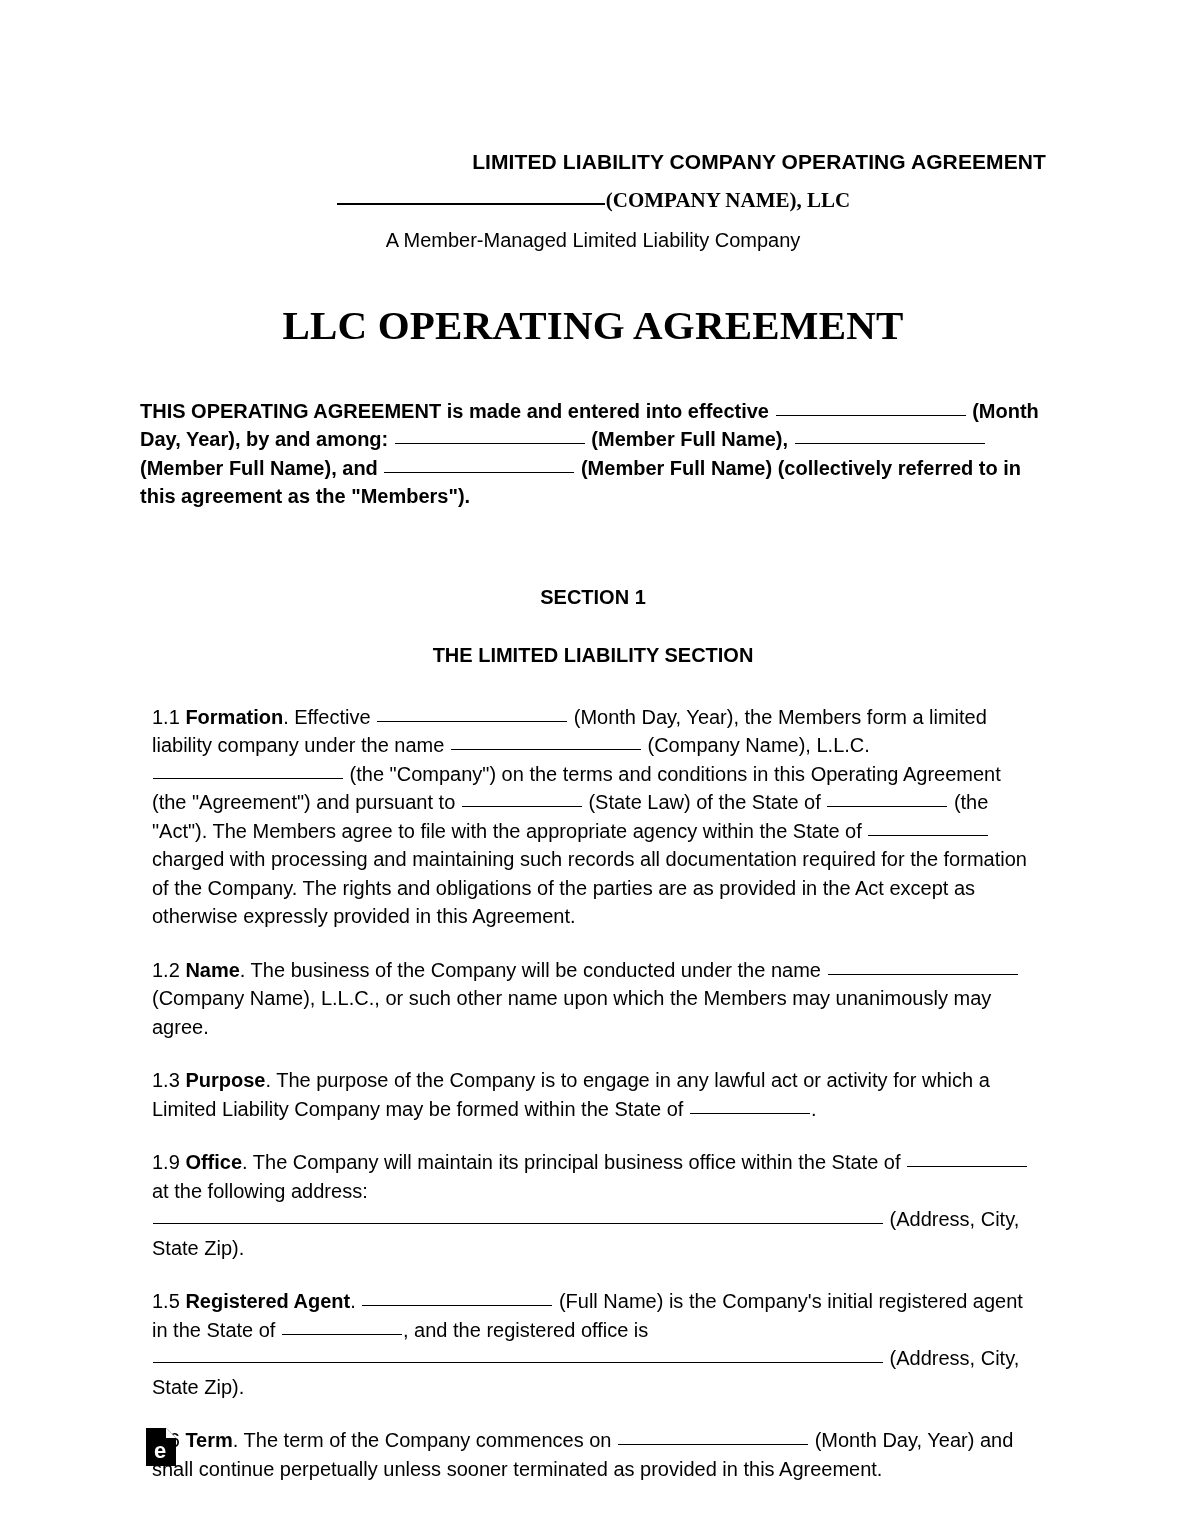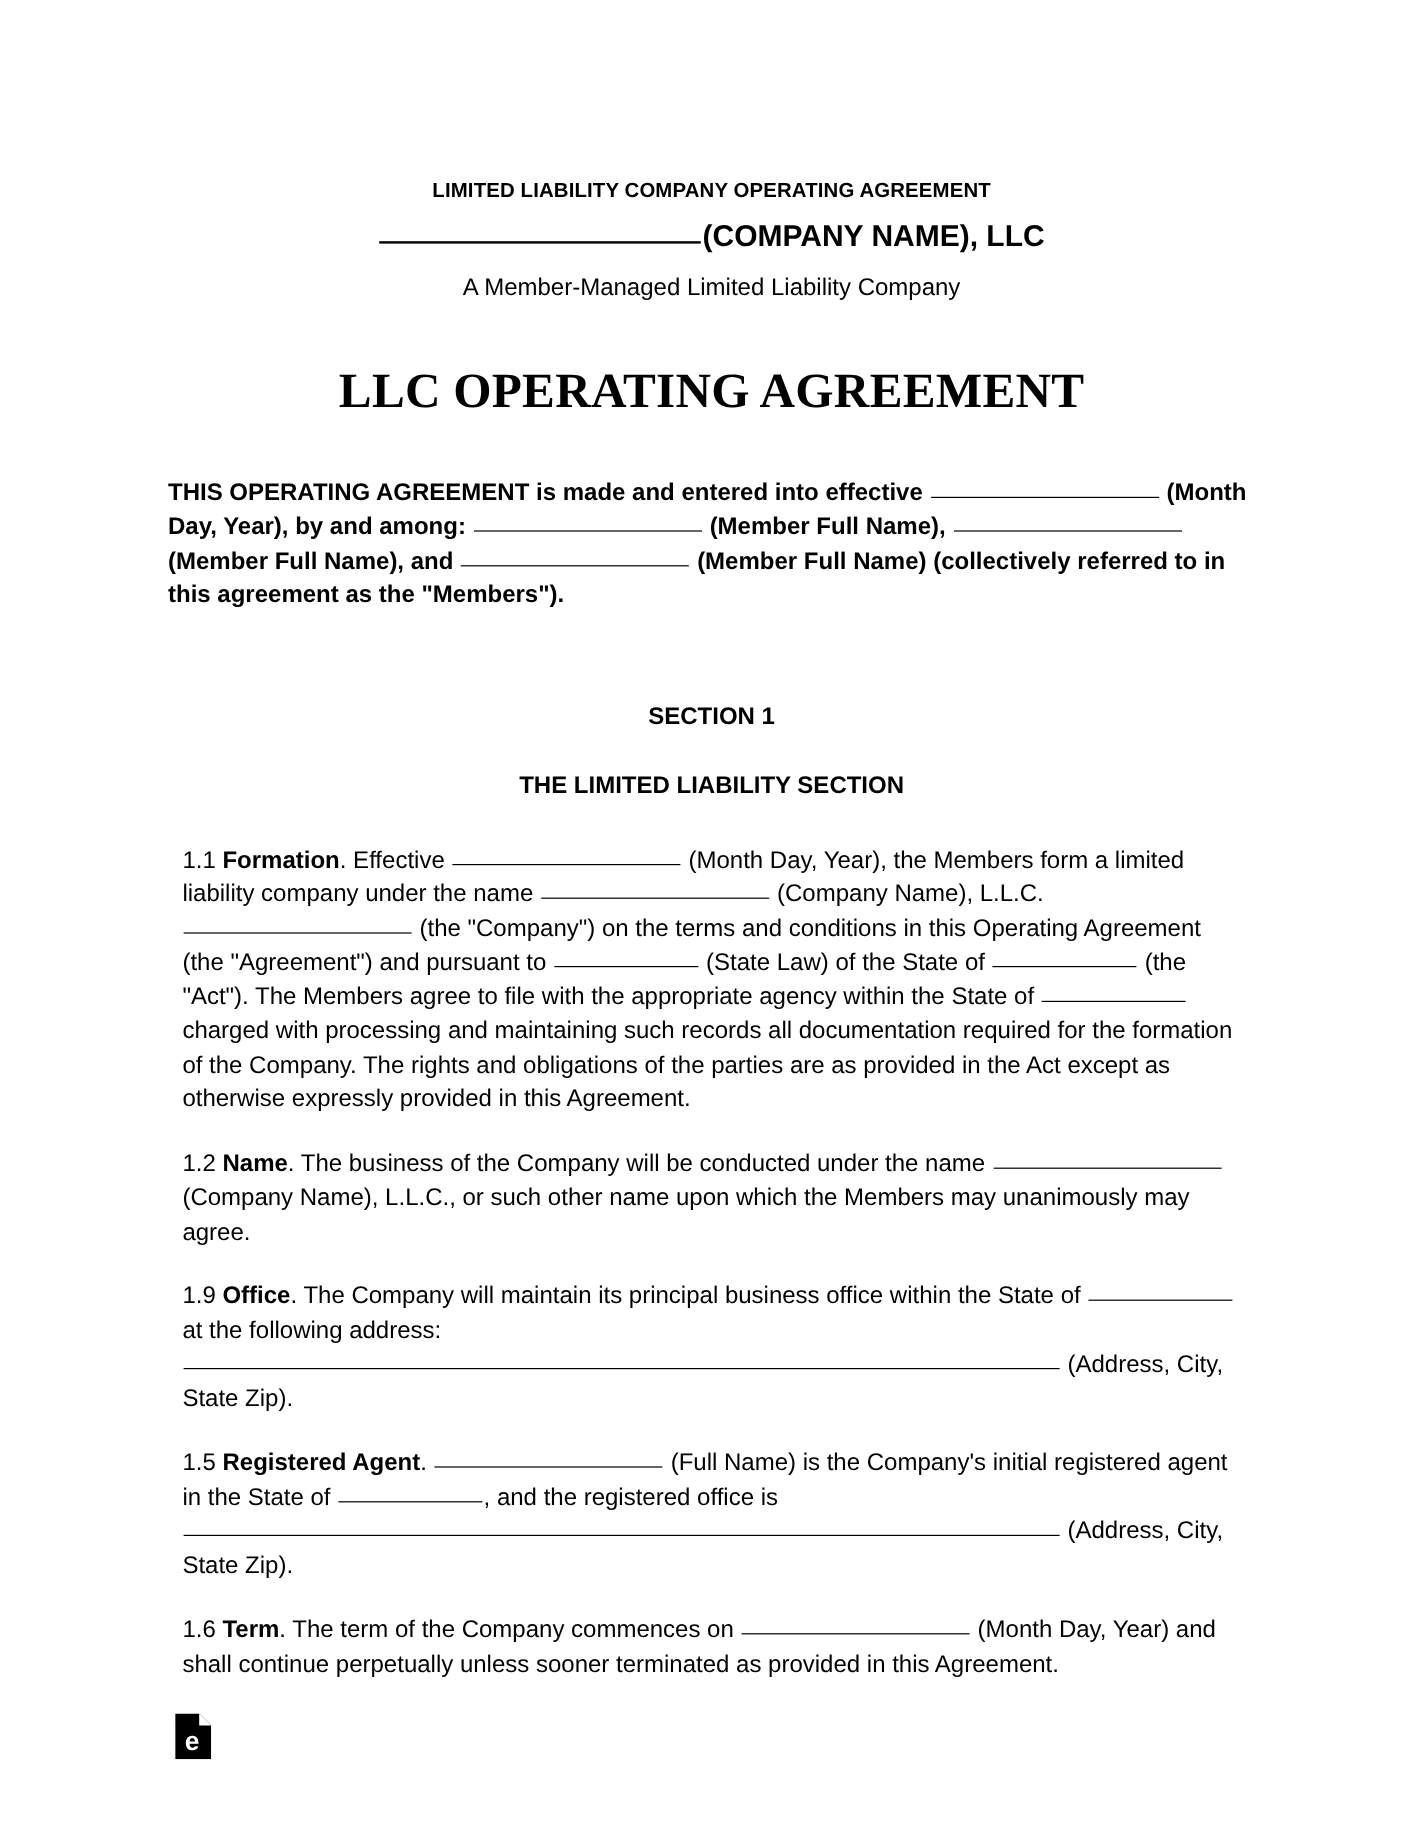--- a/index.html
+++ b/index.html
@@ -27,36 +27,37 @@
 
   .content {
     position: absolute;
     left: 140px;
     top: 0;
     width: 906px;
   }
 
   
   .doc-title {
-    text-align: center;
-    font-size: 17px;
+    text-align: right;
+    font-size: 21px;
     font-weight: bold;
     letter-spacing: 0.1px;
     line-height: 1.35;
     margin: 0;
     padding-top: 148px;
   }
   .doc-subtitle-line {
     text-align: center;
-    font-size: 25px;
+    font-size: 21px;
     font-weight: bold;
     line-height: 1.35;
     margin: 0;
     padding-top: 10px;
     white-space: nowrap;
+    font-family: Liberation Serif, serif;
   }
   .doc-tagline {
     text-align: center;
     font-size: 20px;
     font-weight: normal;
     line-height: 1.35;
     margin: 0;
     padding-top: 12px;
   }
   .main-title {
@@ -189,20 +190,25 @@
       <span>charged with processing and maintaining such records all documentation required for the formation of the Company. The rights and obligations of the parties are as provided in the Act except as otherwise expressly provided in this Agreement.</span>
     </p>
 
     <p class="clause">
       <span>1.2</span>
       <b>Name</b><span>. The business of the Company will be conducted under the name</span>
       <span class="blank b-lg"></span>
       <span>(Company Name), L.L.C., or such other name upon which the Members may unanimously may agree.</span>
     </p>
 
+    <p class="clause">
+      <span>1.3</span>
+      <b>Purpose</b><span>. The purpose of the Company is to engage in any lawful act or activity for which a Limited Liability Company may be formed within the State of</span>
+      <span class="blank b-sm"></span><span>.</span>
+    </p>
 
     <p class="clause">
       <span>1.9</span>
       <b>Office</b><span>. The Company will maintain its principal business office within the State of</span>
       <span class="blank b-sm"></span>
       <span>at the following address:</span>
       <span class="blank b-xxl"></span>
       <span>(Address, City, State Zip).</span>
     </p>
 

